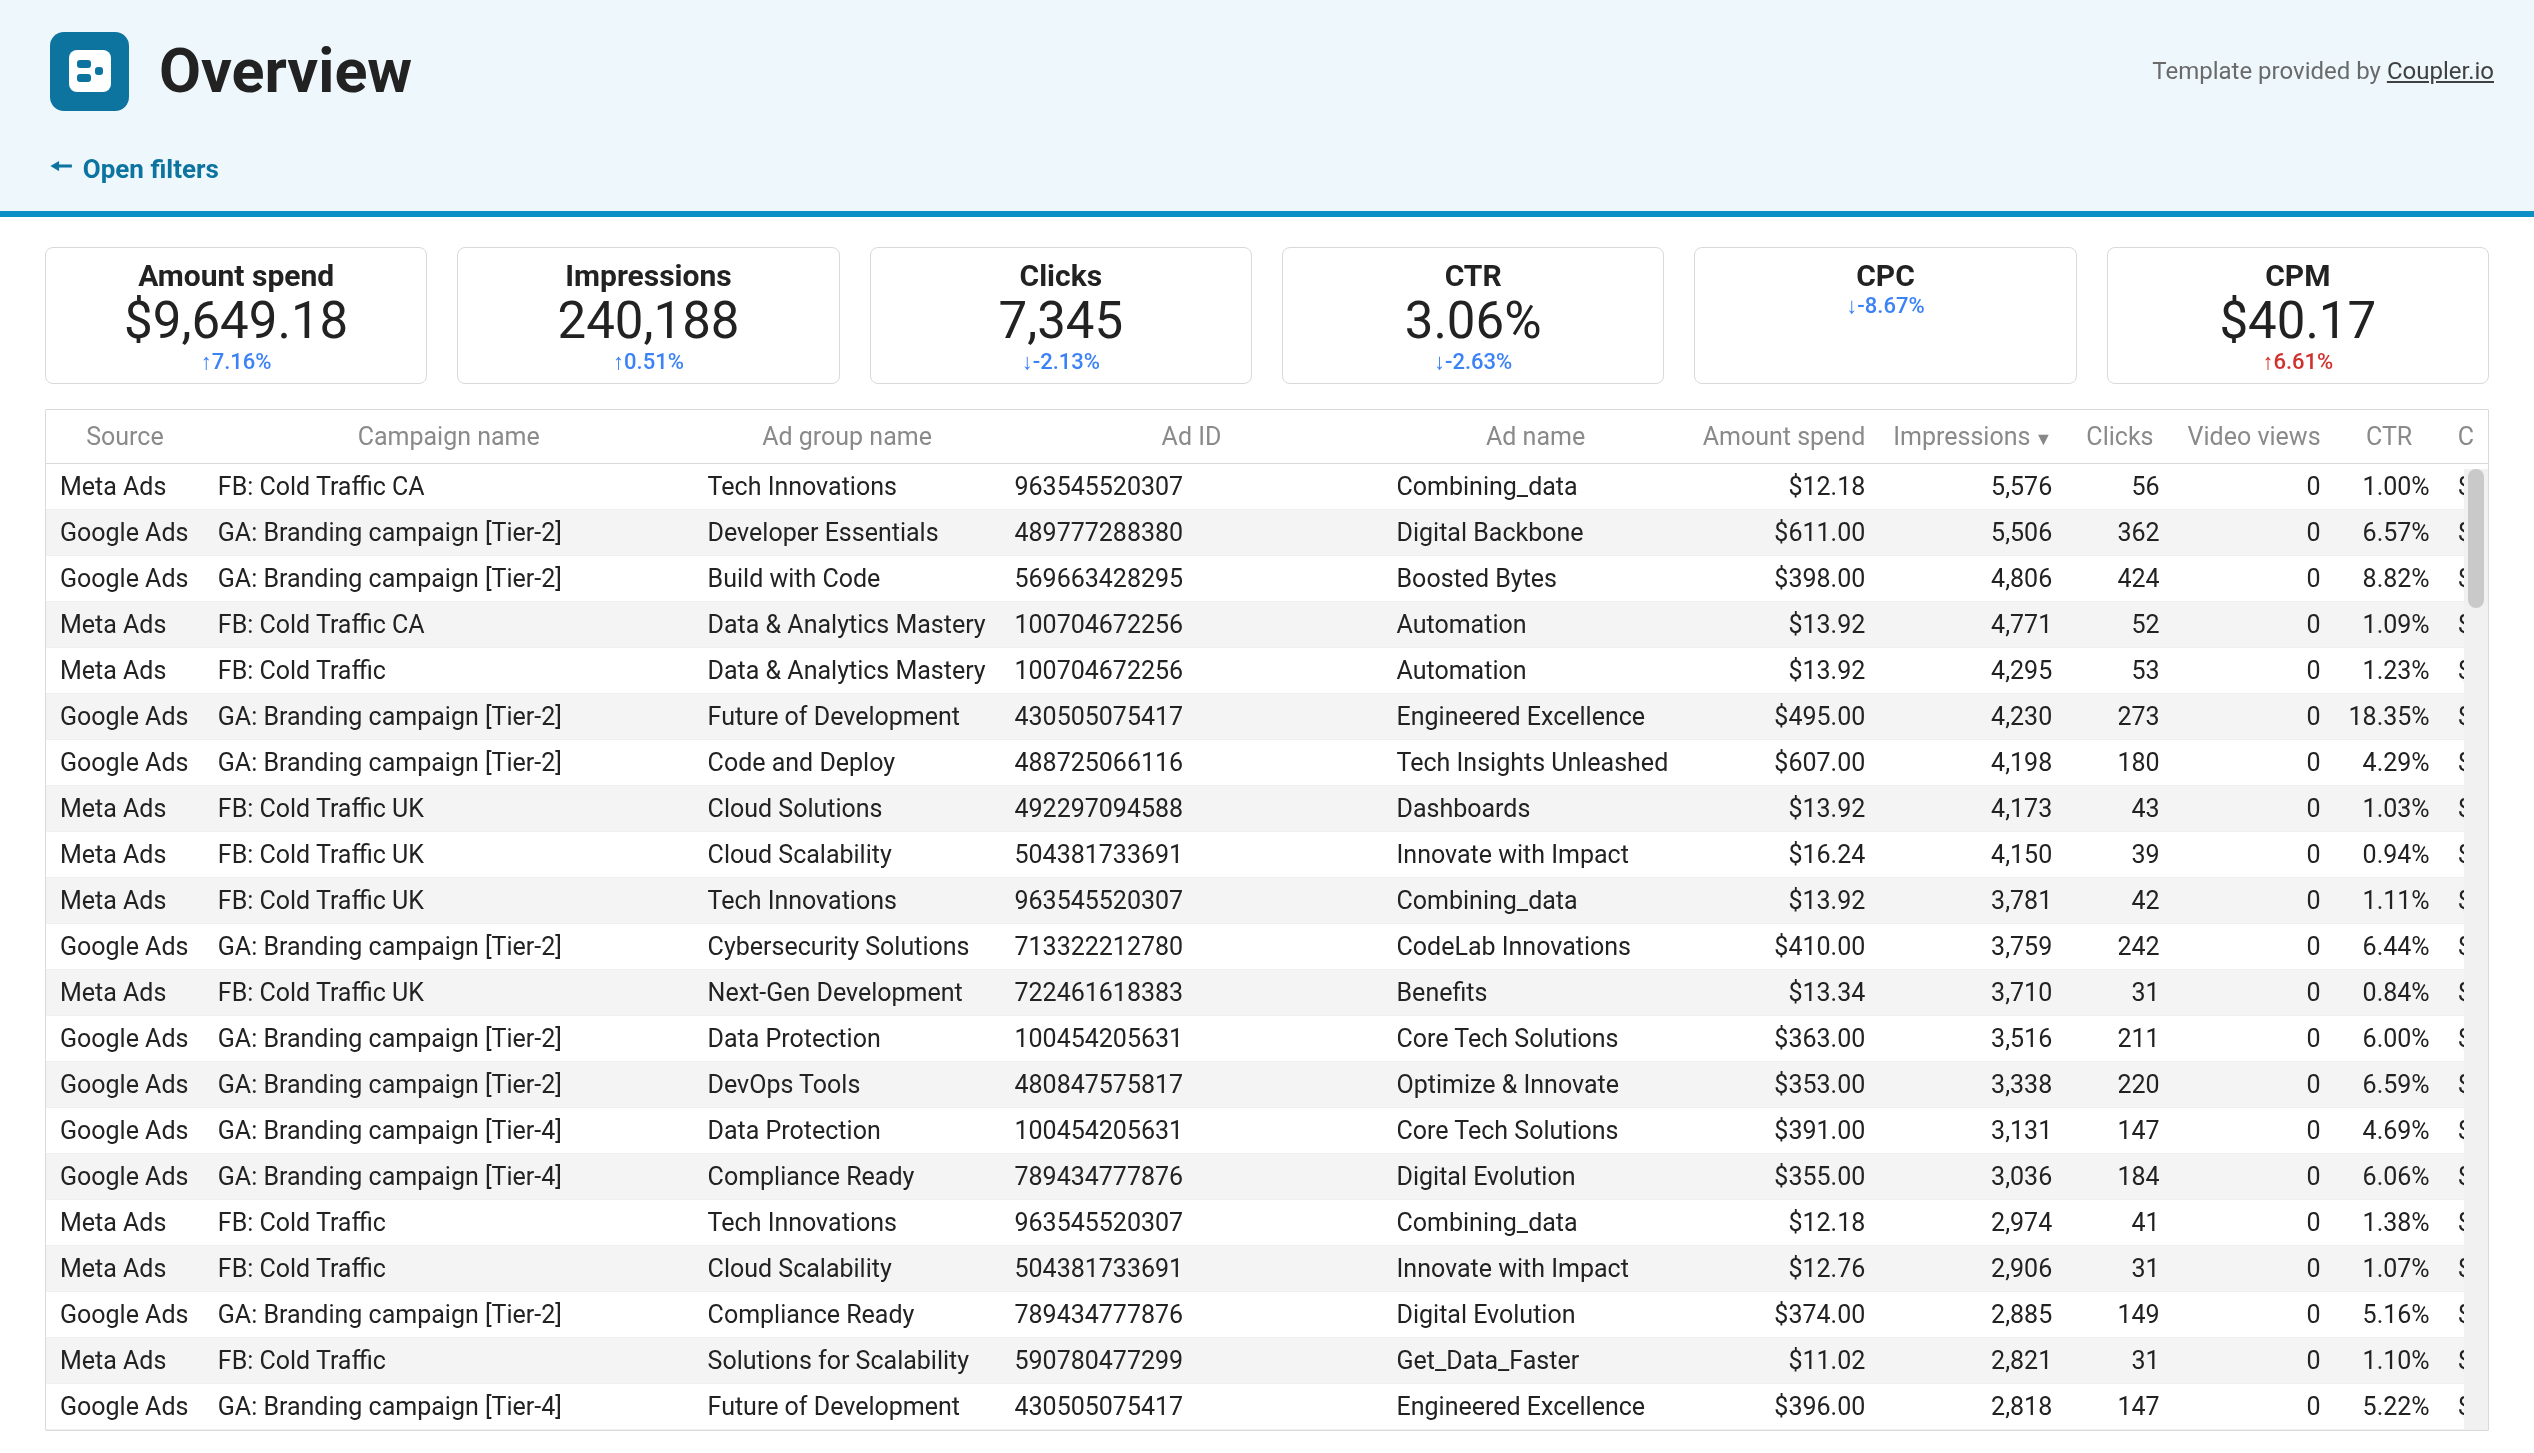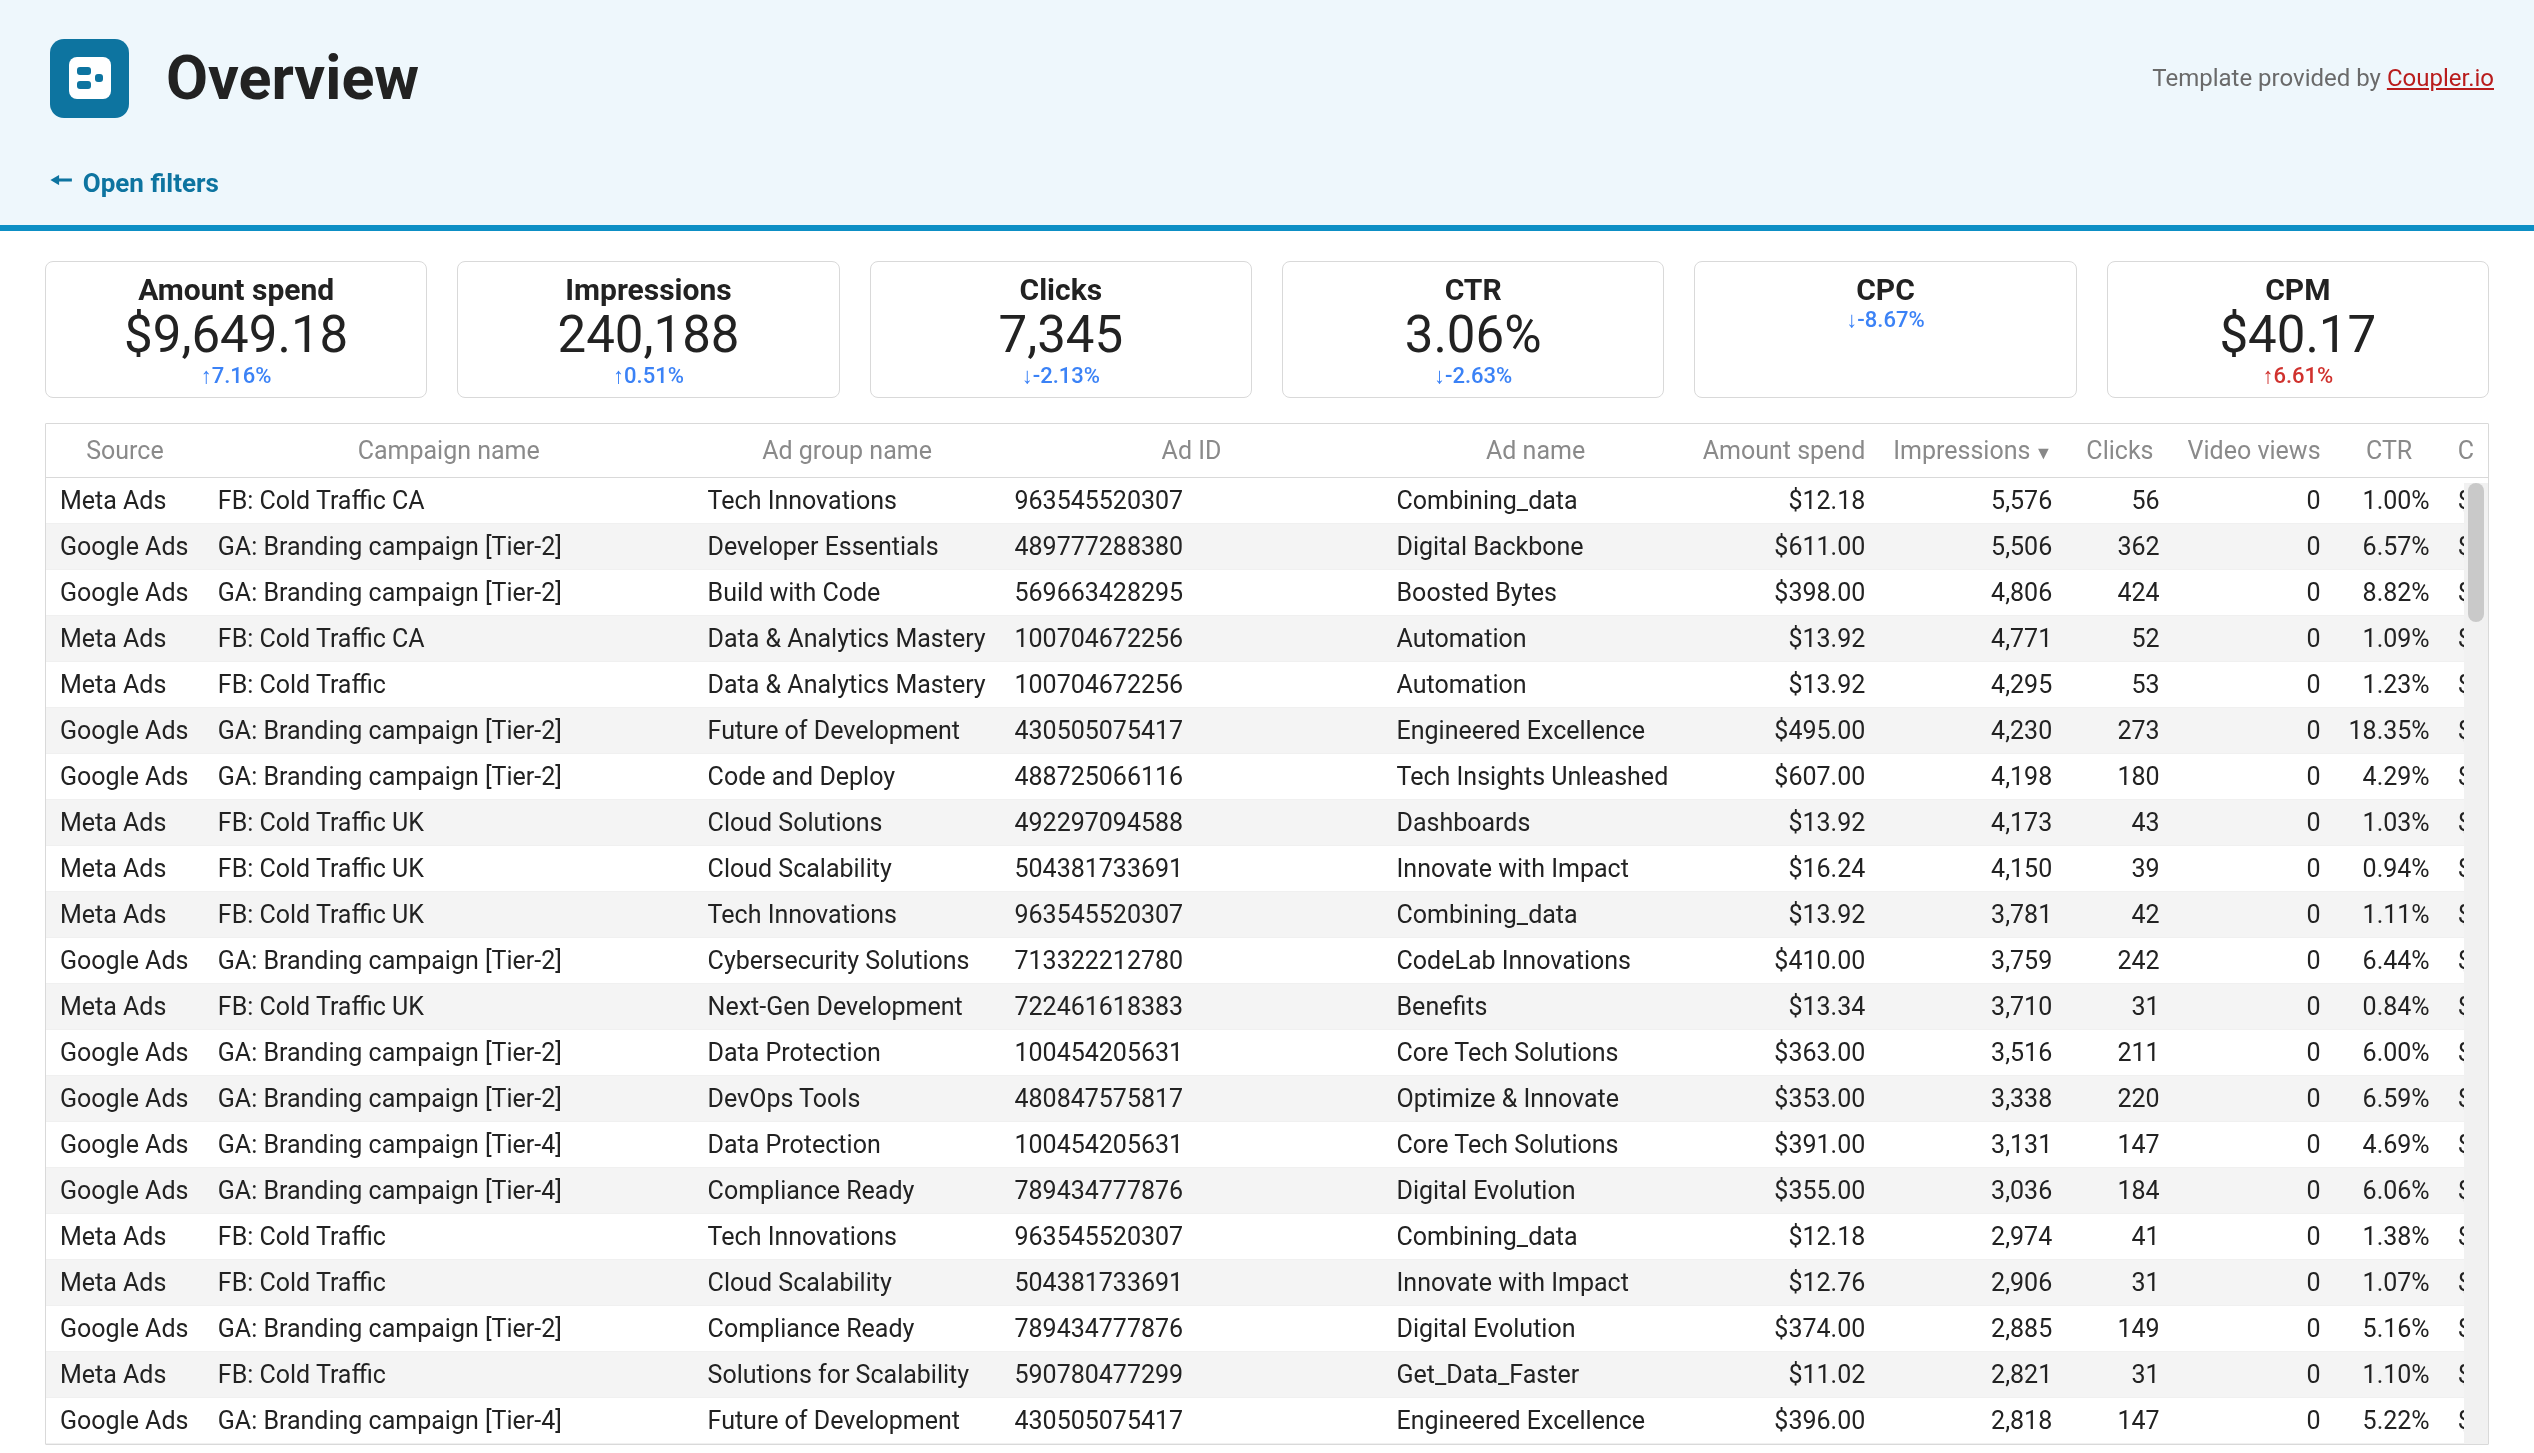--- a/index.html
+++ b/index.html
@@ -2,23 +2,23 @@
 <html><head>
 <meta charset="utf-8">
 <style>
   html,body{margin:0;padding:0;font-family:Roboto,"Helvetica Neue",Arial,sans-serif;color:#222;background:#fff;}
   *{box-sizing:border-box;}
   .page{width:2534px;height:1453px;transform-origin:top left;}
   .header-band{background:#eef7fc;border-bottom:6px solid #0d8fc5;padding:30px 40px 20px 50px;}
   .title-row{display:flex;align-items:center;justify-content:space-between;}
   .title-left{display:flex;align-items:center;gap:25px;}
   .logo{width:79px;height:79px;border-radius:14px;background:#0d74a0;display:flex;align-items:center;justify-content:center;}
-  h1{font-size:61px;font-weight:700;margin:12px;}
+  h1{font-size:61px;font-weight:700;margin:5px;}
   .provided{font-size:24px;color:#6a6a6a;}
-  .provided a{color:#b91c1c;text-decoration:underline;}
+  .provided a{color:#404040;text-decoration:underline;}
   .open-filters{display:flex;align-items:center;gap:10px;color:#0d74a0;font-weight:700;font-size:26px;cursor:pointer;margin-top:35px;}
   .arrow-left{font-size:26px;}
   .kpi-row{display:flex;gap:30px;padding:30px 45px 25px 45px;}
   .kpi{flex:1;border:1px solid #d9d9d9;border-radius:8px;text-align:center;padding:10px 10px 8px 10px;}
   .kpi-label{font-size:30px;font-weight:700;}
   .kpi-value{font-size:51px;font-weight:400;line-height:1.1;}
   .kpi-delta{font-size:22px;font-weight:500;}
   .green{color:#3b82f6;}
   .red{color:#d0312d;}
   .table-wrap{position:relative;margin:0 45px;border:1px solid #d9d9d9;border-radius:1px;overflow:hidden;}

